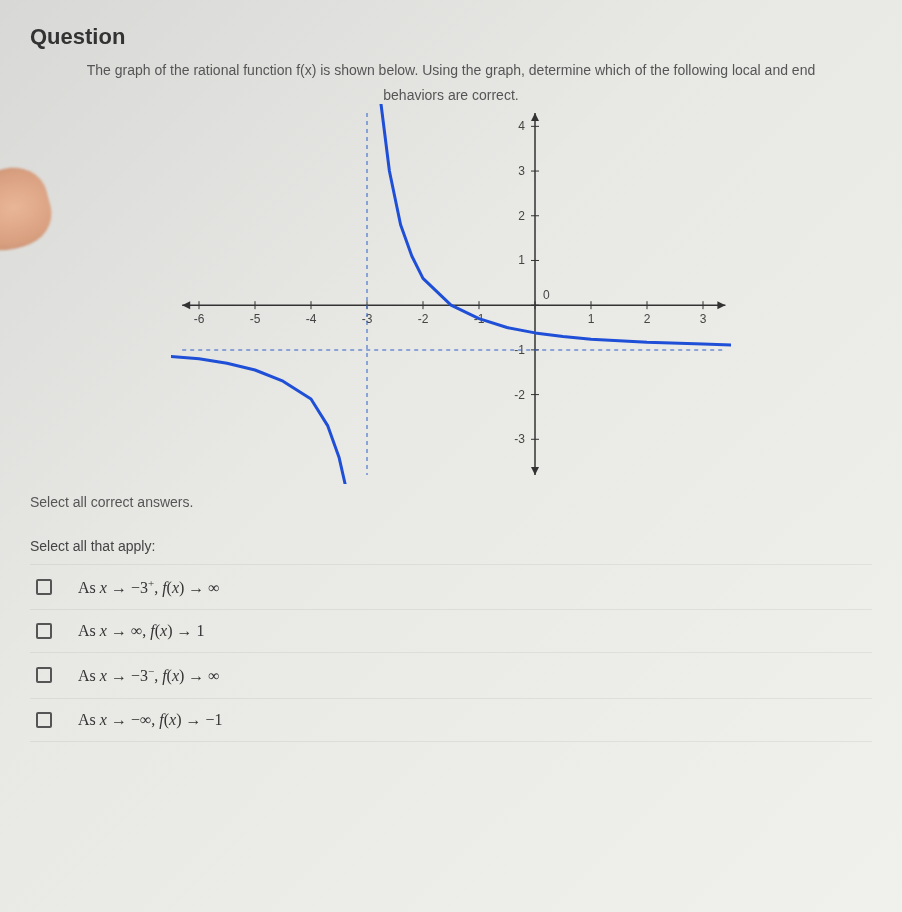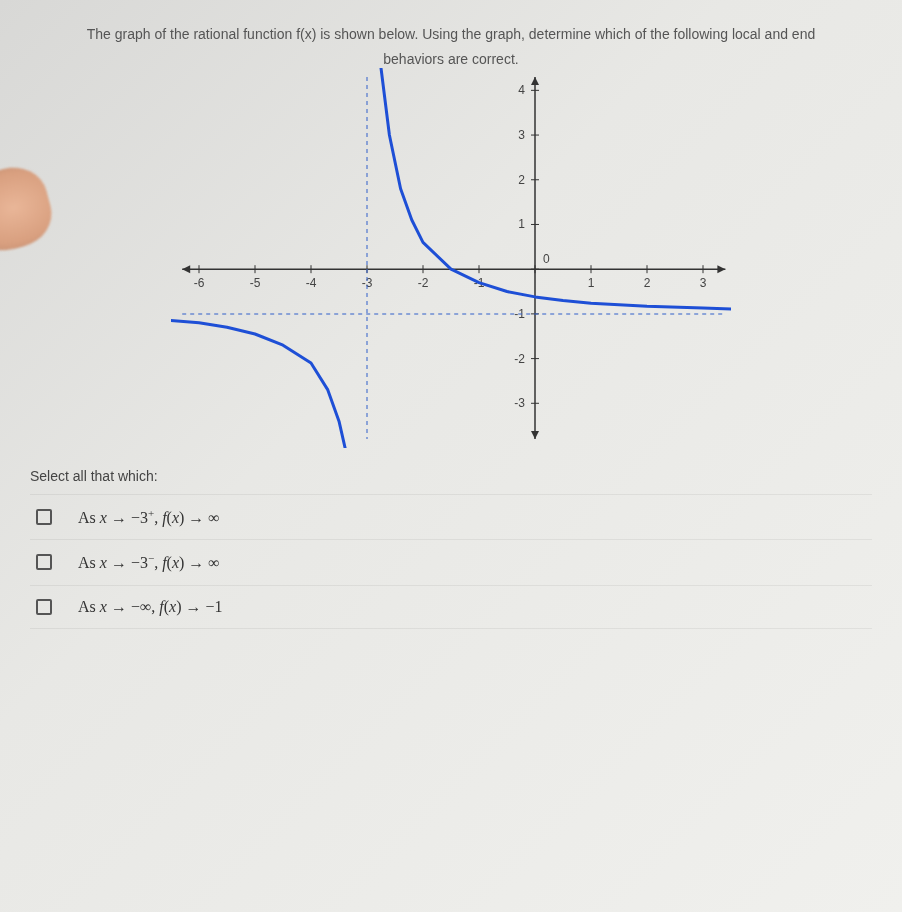--- a/index.html
+++ b/index.html
@@ -89,20 +89,21 @@
       filter: blur(1px);
     }
   </style>
 </head>
 <body>
 
 <div class="finger"></div>
 
 <div class="page">
 
+  <h2 class="question-heading">Question</h2>
 
   <p class="question-text">The graph of the rational function f(x) is shown below. Using the graph, determine which of the following local and end</p>
   <p class="question-text">behaviors are correct.</p>
 
   <div class="graph-container">
     <svg class="graph-svg" viewBox="0 0 560 380">
       <g id="graph-root">
           <line x1="11.20000000000001" y1="201.1764705882353" x2="554.4" y2="201.1764705882353" stroke="#333" stroke-width="1.5"></line>
           <polygon points="554.4,201.1764705882353 546.4,197.1764705882353 546.4,205.1764705882353" fill="#333"></polygon>
           <polygon points="11.20000000000001,201.1764705882353 19.20000000000001,197.1764705882353 19.20000000000001,205.1764705882353" fill="#333"></polygon>
@@ -145,28 +146,33 @@
           <line x1="360" y1="22.35294117647061" x2="368" y2="22.35294117647061" stroke="#333" stroke-width="1"></line>
           <text x="354" y="26.35294117647061" text-anchor="end" font-size="12" font-family="Arial" fill="#444">4</text>
           <line x1="196" y1="8.941176470588175" x2="196" y2="371.05882352941177" stroke="#3a66cc" stroke-width="1.5" stroke-dasharray="4 4" opacity="0.7"></line>
           <line x1="11.20000000000001" y1="245.88235294117646" x2="554.4" y2="245.88235294117646" stroke="#3a66cc" stroke-width="1.5" stroke-dasharray="4 4" opacity="0.7"></line>
           <path d="M 0 252.58823529411762 L 28 254.8235294117647 L 56 259.2941176470588 L 84 266 L 112 277.1764705882353 L 140 295.05882352941177 L 156.79999999999998 321.88235294117646 L 168 353.1764705882353 L 179.20000000000002 402.3529411764706 L 187.60000000000002 402.3529411764706 L 193.20000000000002 402.3529411764706" stroke="#1e4fd6" stroke-width="3" fill="none" stroke-linecap="round" stroke-linejoin="round"></path>
           <path d="M 198.79999999999998 -22.35294117647061 L 201.6 -22.35294117647061 L 207.2 -22.35294117647061 L 218.4 67.05882352941177 L 229.6 120.70588235294116 L 240.79999999999998 152 L 252 174.3529411764706 L 280 201.1764705882353 L 308 214.58823529411765 L 336 223.52941176470588 L 364 228.89411764705883 L 392 232.47058823529414 L 420 235.15294117647056 L 476 238.28235294117647 L 532 240.0705882352941 L 560 240.96470588235294" stroke="#1e4fd6" stroke-width="3" fill="none" stroke-linecap="round" stroke-linejoin="round"></path>
         </g>
     </svg>
   </div>
 
+  <p class="select-all">Select all correct answers.</p>
 
-  <p class="select-apply">Select all that which:</p>
+  <p class="select-apply">Select all that apply:</p>
 
   <div class="option-row">
     <div class="checkbox"></div>
     <span class="math"><span class="rm">As </span>x <span class="rm">→ −3</span><sup>+</sup><span class="rm">, </span>f<span class="rm">(</span>x<span class="rm">) → ∞</span></span>
   </div>
 
+  <div class="option-row">
+    <div class="checkbox"></div>
+    <span class="math"><span class="rm">As </span>x <span class="rm">→ ∞, </span>f<span class="rm">(</span>x<span class="rm">) → 1</span></span>
+  </div>
 
 
 
   <div class="option-row">
     <div class="checkbox"></div>
     <span class="math"><span class="rm">As </span>x <span class="rm">→ −3</span><sup>−</sup><span class="rm">, </span>f<span class="rm">(</span>x<span class="rm">) → ∞</span></span>
   </div>
 
   <div class="option-row">
     <div class="checkbox"></div>

